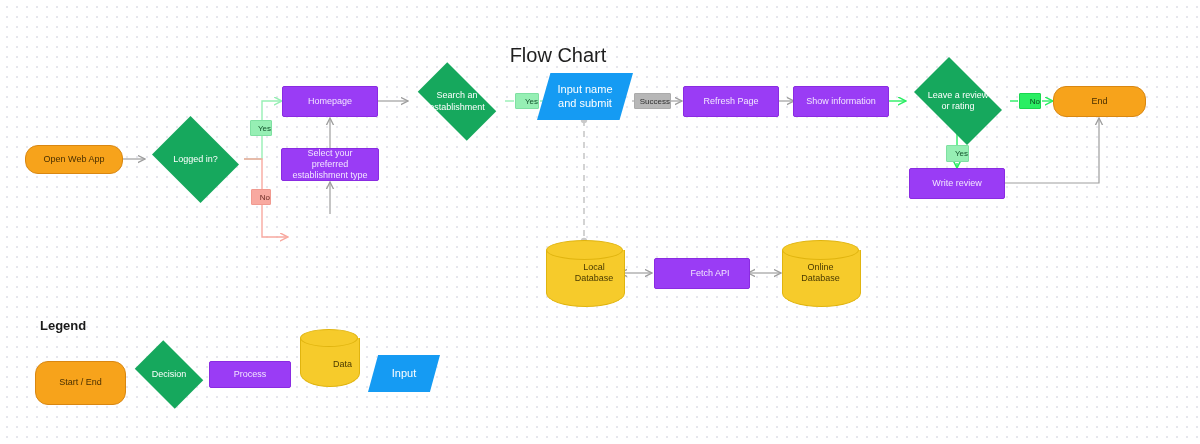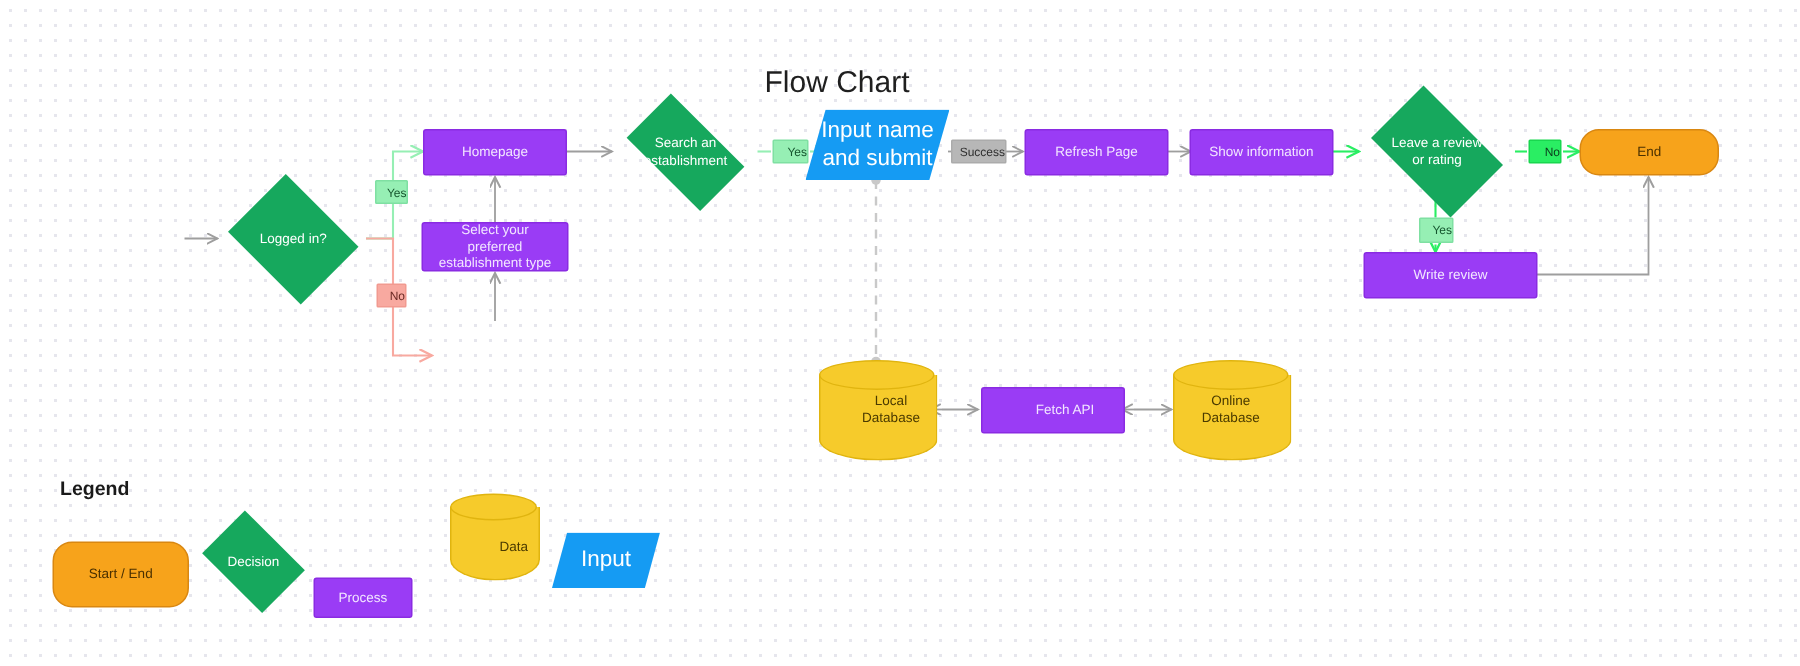--- a/index.html
+++ b/index.html
@@ -68,21 +68,21 @@
     position: absolute;
     left: 0; top: 0;
     width: 100%;
     height: 100%;
     background: #16A85D;
     transform: rotate(45deg) scale(0.707);
     z-index: 1;
   }
   .shape-input {
     color: #ffffff;
-    font-size: 15px;
+    font-size: 11px;
     background: transparent;
     border: none;
   }
   .shape-input .para-bg {
     position: absolute;
     left: 0; top: 0;
     width: 100%;
     height: 100%;
     background: #159BF3;
     z-index: 1;
@@ -231,20 +231,23 @@
 
     <path d="M628,273 L620,273" fill="none" stroke="#9e9e9e" stroke-width="1.2" marker-end="url(#ah-gray)"></path>
     <path d="M628,273 L652,273" fill="none" stroke="#9e9e9e" stroke-width="1.2" marker-end="url(#ah-gray)"></path>
 
     <path d="M756,273 L748,273" fill="none" stroke="#9e9e9e" stroke-width="1.2" marker-end="url(#ah-gray)"></path>
     <path d="M756,273 L781,273" fill="none" stroke="#9e9e9e" stroke-width="1.2" marker-end="url(#ah-gray)"></path>
   </svg>
 
   <div id="chart-title">Flow Chart</div>
 
+  <div class="node shape-terminal" style="left:25px; top:145px; width:98px; height:29px;">
+    <span class="node-label">Open Web App</span>
+  </div>
 
   <div class="node shape-decision" style="left:147px; top:121px; width:97px; height:77px;">
     <span class="diamond-bg"></span>
     <span class="node-label">Logged in?</span>
   </div>
 
   <div class="node shape-process" style="left:282px; top:86px; width:96px; height:31px;">
     <span class="node-label">Homepage</span>
   </div>
 
@@ -277,21 +280,21 @@
   <div class="node shape-decision" style="left:905px; top:66px; width:106px; height:70px;">
     <span class="diamond-bg"></span>
     <span class="node-label">Leave a review
 or rating</span>
   </div>
 
   <div class="node shape-terminal" style="left:1053px; top:86px; width:93px; height:31px;">
     <span class="node-label">End</span>
   </div>
 
-  <div class="node shape-process" style="left:909px; top:168px; width:116px; height:31px;">
+  <div class="node shape-process" style="left:909px; top:168px; width:96px; height:31px;">
     <span class="node-label">Write review</span>
   </div>
 
   <div class="node shape-data" style="left:546px; top:240px; width:77px; height:66px;padding-left:19px;">
     <span class="cyl-body" style="top:10px; height:56px;"></span>
     <span class="cyl-top" style="top:0px;"></span>
     <span class="node-label">Local Database</span>
   </div>
 
   <div class="node shape-process" style="left:654px; top:258px; width:96px; height:31px;padding-left:16px;">
@@ -332,21 +335,21 @@
 
   <div class="node shape-terminal" style="left:35px; top:361px; width:91px; height:44px;">
     <span class="node-label">Start / End</span>
   </div>
 
   <div class="node shape-decision" style="left:129px; top:346px; width:80px; height:57px;">
     <span class="diamond-bg"></span>
     <span class="node-label">Decision</span>
   </div>
 
-  <div class="node shape-process" style="left:209px; top:361px; width:66px; height:27px;margin-top:24px;">
+  <div class="node shape-process" style="left:209px; top:361px; width:82px; height:27px;">
     <span class="node-label">Process</span>
   </div>
 
   <div class="node shape-data" style="left:300px; top:329px; width:58px; height:57px;justify-content:flex-end;">
     <span class="cyl-body" style="top:9px; height:48px;"></span>
     <span class="cyl-top" style="top:0px; height:18px;"></span>
     <span class="node-label" style="padding-top:14px;">Data</span>
   </div>
 
   <div class="node shape-input" style="left:368px; top:355px; width:72px; height:37px;">

